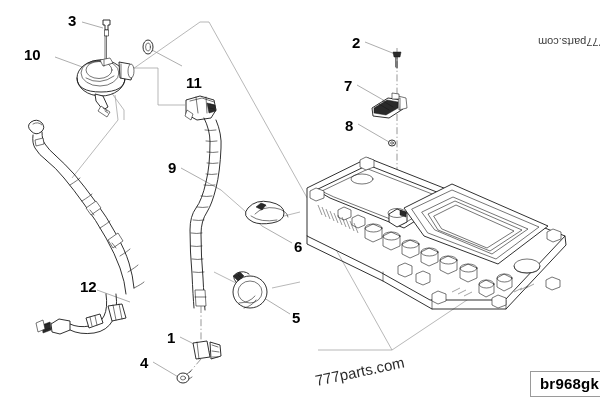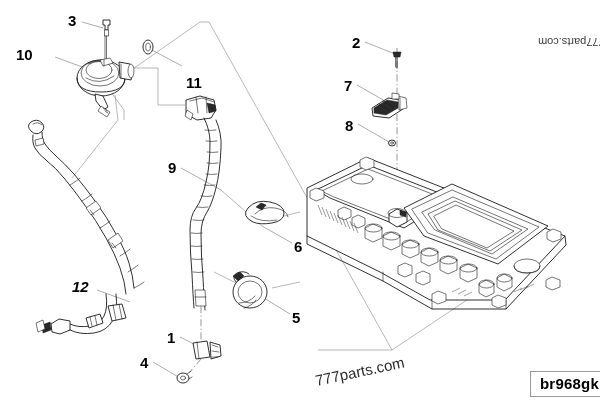--- a/index.html
+++ b/index.html
@@ -374,29 +374,29 @@
         <line x1="464" y1="296" x2="472" y2="292"></line>
         <line x1="514" y1="292" x2="522" y2="288"></line>
         <line x1="520" y1="290" x2="528" y2="286"></line>
         <line x1="526" y1="288" x2="534" y2="284"></line>
       </g>
     </g>
 
   </svg>
 
   <div class="callout-label" style="left:68px;  top:13px;">3</div>
-  <div class="callout-label" style="left:16px;  top:47px;">10</div>
+  <div class="callout-label" style="left:24px;  top:47px;">10</div>
   <div class="callout-label" style="left:186px; top:75px;">11</div>
   <div class="callout-label" style="left:352px; top:35px;">2</div>
   <div class="callout-label" style="left:344px; top:78px;">7</div>
   <div class="callout-label" style="left:345px; top:118px;">8</div>
   <div class="callout-label" style="left:168px; top:160px;">9</div>
   <div class="callout-label" style="left:294px; top:239px;">6</div>
   <div class="callout-label" style="left:292px; top:310px;">5</div>
-  <div class="callout-label" style="left:72px;  top:279px;font-style:italic;">12</div>
+  <div class="callout-label" style="left:80px;  top:279px;">12</div>
   <div class="callout-label" style="left:167px; top:330px;">1</div>
   <div class="callout-label" style="left:140px; top:355px;">4</div>
 
   <div class="watermark-main" style="left:317px; top:372px;">777parts.com</div>
 
   <div class="watermark-corner" style="left:538px; top:36px;">777parts.com</div>
 
   <div class="code-box" style="left:530px; top:371px;">br968gk</div>
 
 </div>

